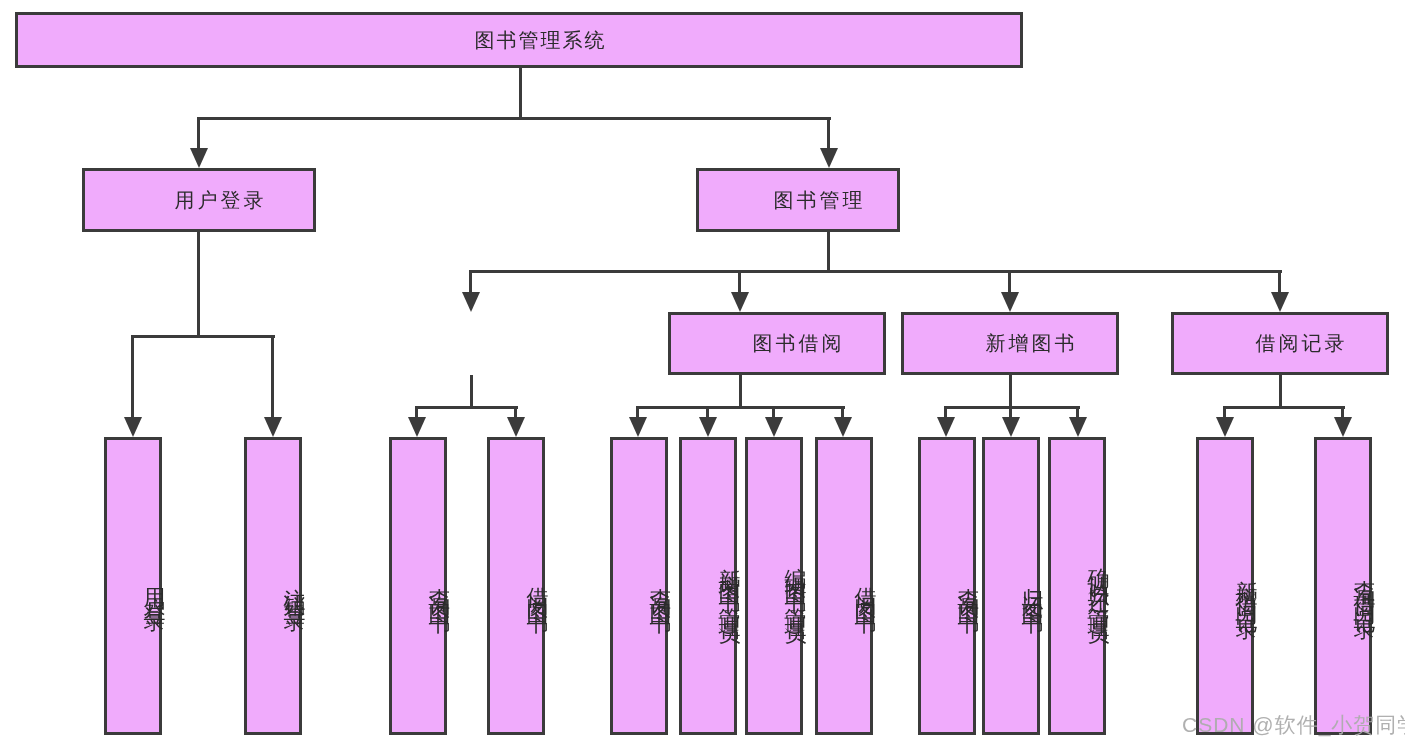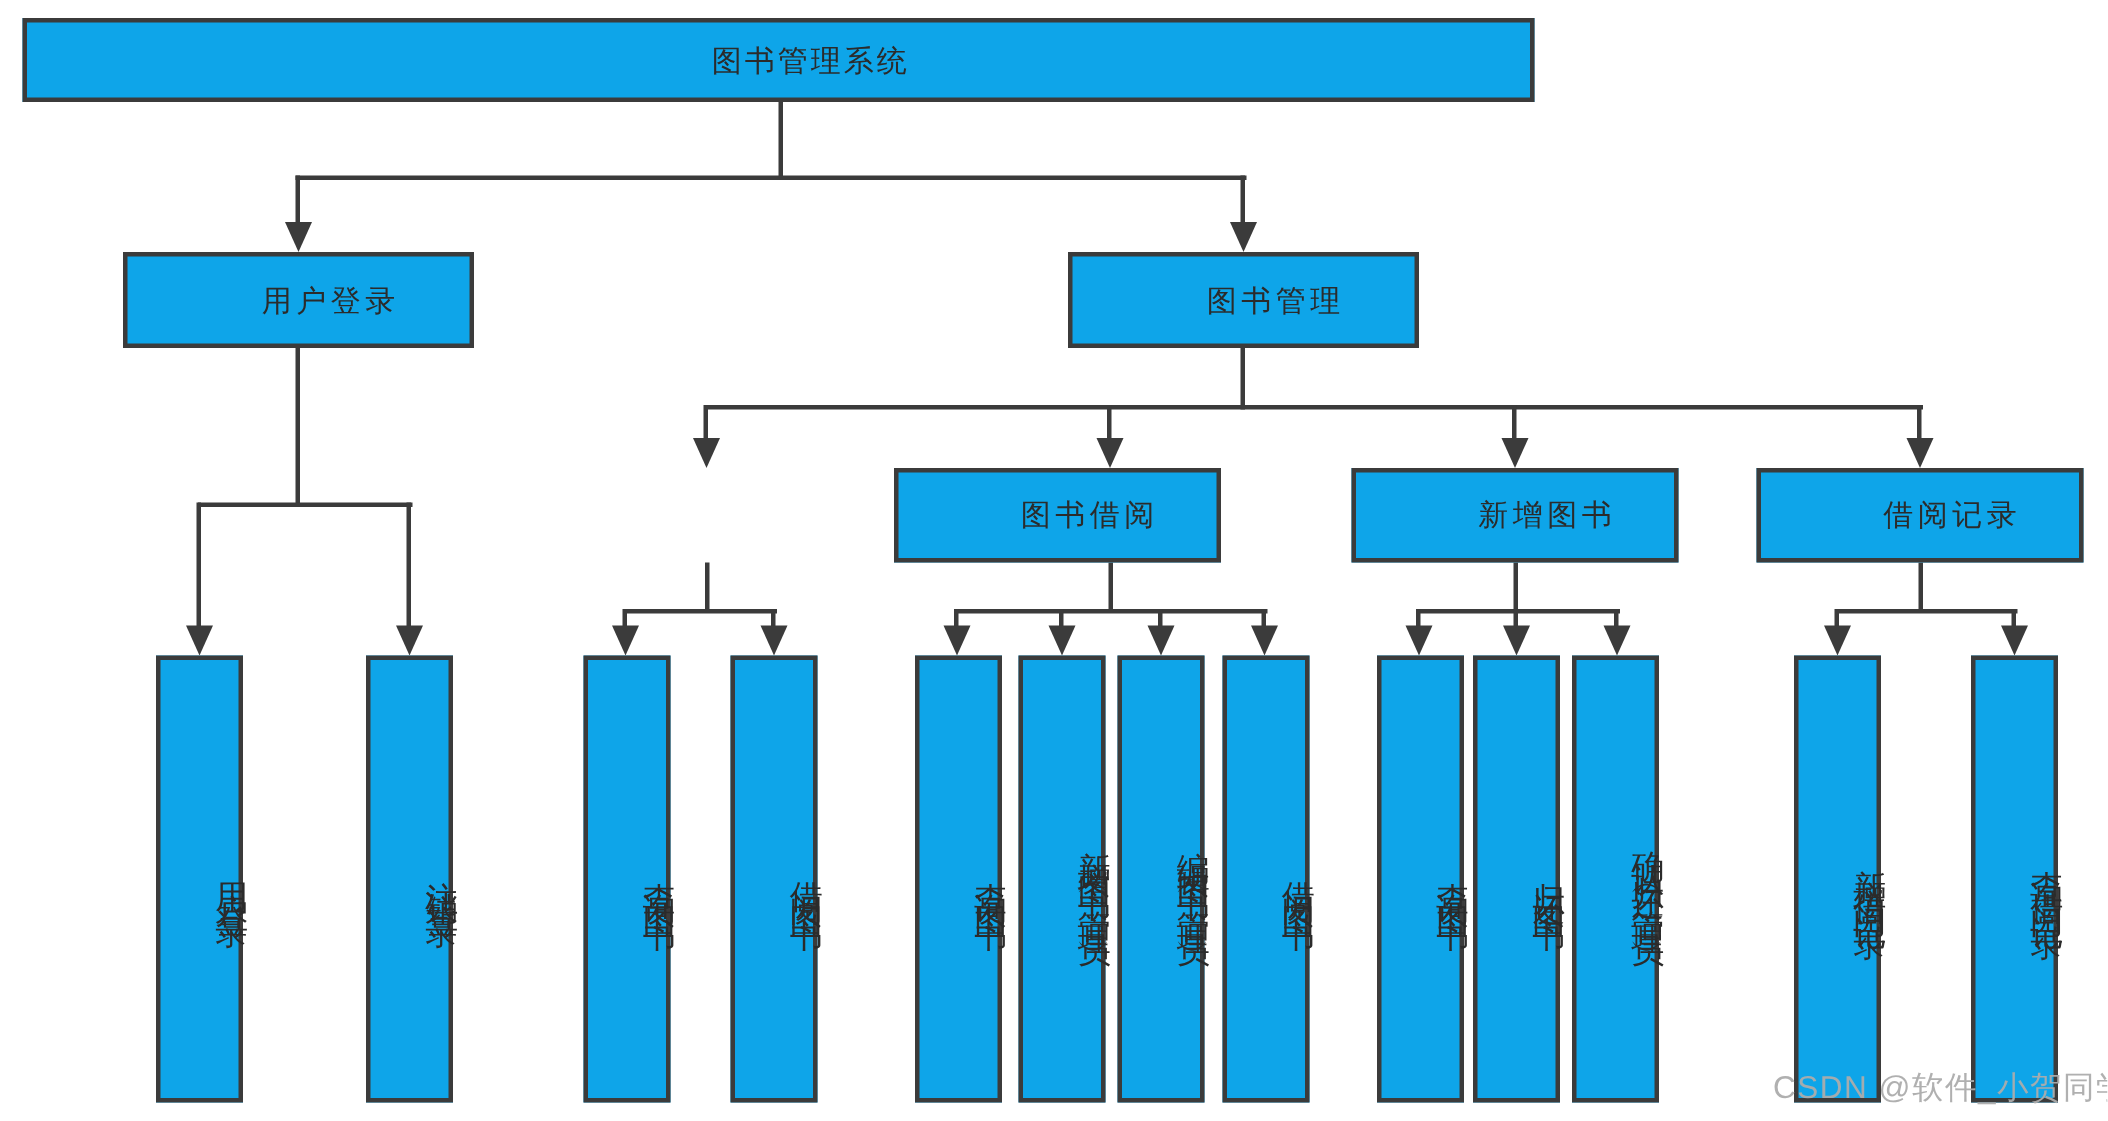--- a/index.html
+++ b/index.html
@@ -2,21 +2,21 @@
 <html lang="zh"><head>
 <meta charset="utf-8">
 <style>
   html,body { margin:0; padding:0; background:#ffffff; }
   #canvas {
     position:relative; width:1405px; height:747px; background:#ffffff;
     font-family:"Liberation Sans","DejaVu Sans",sans-serif; overflow:hidden;
   }
   
   .box {
-    position:absolute; box-sizing:border-box; background:#0ea5e9;
+    position:absolute; box-sizing:border-box; background:#f0abfc;
     border:3px solid #3b3b3b; display:flex; align-items:center; justify-content:center;padding-left:43px;
   }
   .box .lbl { color:#2b2b2b; }
   .box.h .lbl { font-size:20px; letter-spacing:3px; white-space:nowrap; }
   .box.root .lbl { font-size:20px; letter-spacing:2px; }
   .box.v .lbl {
     writing-mode:vertical-rl; text-orientation:mixed;
     font-size:22px; letter-spacing:8px; line-height:1;
   }
   
@@ -82,25 +82,25 @@
   <div class="drop" style="left:1216px;top:406px;height:31px"></div>
   <div class="drop" style="left:1334px;top:406px;height:31px"></div>
 
   <div class="box h root" style="left:15px;top:12px;width:1008px;height:56px">
     <span class="lbl">图书管理系统</span>
   </div>
 
   <div class="box h" style="left:82px;top:168px;width:234px;height:64px">
     <span class="lbl">用户登录</span>
   </div>
-  <div class="box h" style="left:712px;top:168px;width:234px;height:64px">
+  <div class="box h" style="left:696px;top:168px;width:204px;height:64px">
     <span class="lbl">图书管理</span>
   </div>
 
-  <div class="box h" style="left:596px;top:312px;width:218px;height:63px">
+  <div class="box h" style="left:668px;top:312px;width:218px;height:63px">
     <span class="lbl">图书借阅</span>
   </div>
   <div class="box h" style="left:901px;top:312px;width:218px;height:63px">
     <span class="lbl">新增图书</span>
   </div>
   <div class="box h" style="left:1171px;top:312px;width:218px;height:63px">
     <span class="lbl">借阅记录</span>
   </div>
 
   <div class="box v" style="left:104px;top:437px;width:58px;height:298px">

